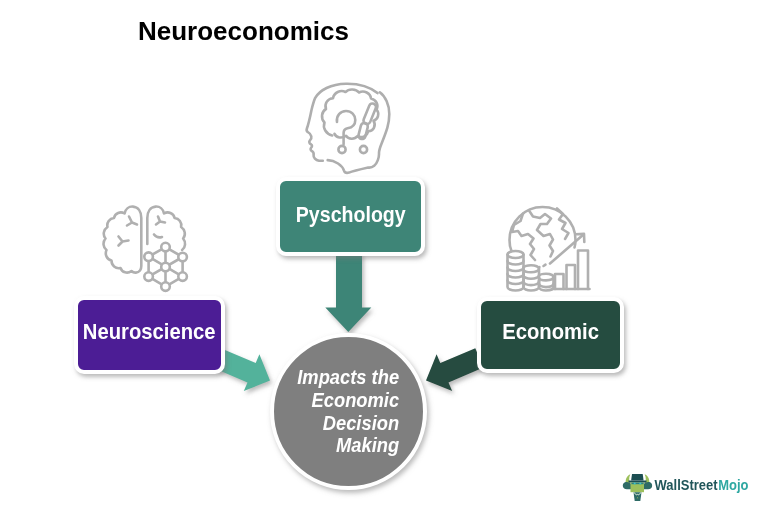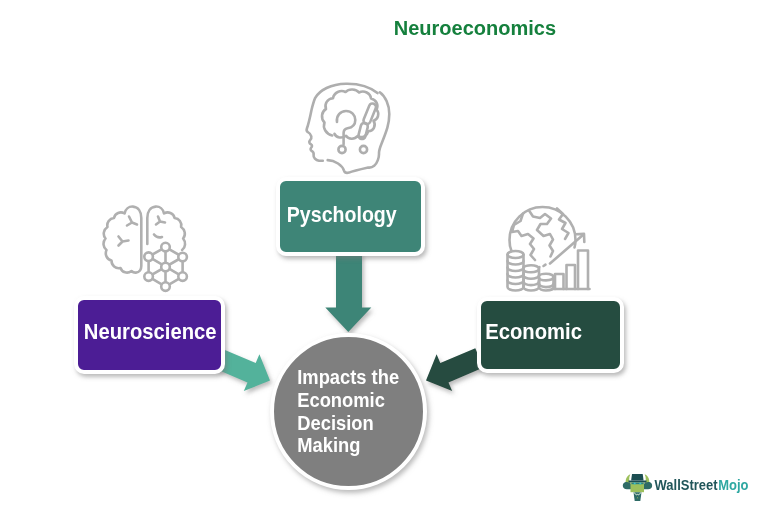--- a/index.html
+++ b/index.html
@@ -1,27 +1,27 @@
 <!DOCTYPE html>
 <html><head>
 <meta charset="utf-8">
 <style>
   html,body { margin:0; padding:0; }
   body { width:772px; height:522px; background:#ffffff; font-family:"Liberation Sans",sans-serif; position:relative; overflow:hidden; }
-  .title { position:absolute; top:17px; left:138px; width:418px; text-align:right; font-size:20px; font-weight:bold; color:#15803d; line-height:1.1; }
+  .title { position:absolute; top:17px; left:138px; width:418px; text-align:left; font-size:26px; font-weight:bold; color:#000000; line-height:1.1; }
   .title span { display:inline-block; transform:scaleX(1); }
-  .box { position:absolute; border-radius:10px; border:4px solid #fff; box-shadow:2px 3px 4px rgba(120,120,120,.5); color:#fff; font-weight:bold; display:flex; align-items:center; justify-content:flex-start; box-sizing:border-box; font-size:22px; padding-bottom:6px; }
+  .box { position:absolute; border-radius:10px; border:4px solid #fff; box-shadow:2px 3px 4px rgba(120,120,120,.5); color:#fff; font-weight:bold; display:flex; align-items:center; justify-content:center; box-sizing:border-box; font-size:22px; padding-bottom:6px; }
   .box span { display:inline-block; white-space:nowrap; }
   .psych span { transform:scaleX(0.89); }
   .neuro span { transform:scaleX(0.92); }
   .econ span { transform:scaleX(0.92); }
   .psych { left:276px; top:176.5px; width:149px; height:79.5px; background:#3e8577; padding-bottom:2px !important; }
   .neuro { left:74px;  top:296px; width:151px; height:78px; background:#4c1d95; }
   .econ  { left:477px; top:297px; width:147px; height:76px; background:#254c40; }
-  .circle { position:absolute; left:269.5px; top:333px; width:149px; height:149px; background:#7f7f7f; border-radius:50%; border:4px solid #fff; box-shadow:2px 3px 5px rgba(120,120,120,.5); box-sizing:content-box; color:#fff; font-weight:bold; font-size:19.5px; text-align:left; display:flex; align-items:center; justify-content:center; line-height:22.8px; }
+  .circle { position:absolute; left:269.5px; top:333px; width:149px; height:149px; background:#7f7f7f; border-radius:50%; border:4px solid #fff; box-shadow:2px 3px 5px rgba(120,120,120,.5); box-sizing:content-box; color:#fff; font-weight:bold; font-size:19.5px; text-align:right; display:flex; align-items:center; justify-content:center; line-height:22.8px;font-style:italic; }
   .circle span { display:inline-block; transform:scaleX(0.94); }
   .iconsvg { position:absolute; }
 </style>
 </head>
 <body>
   <div class="title"><span>Neuroeconomics</span></div>
 
   <svg class="iconsvg" style="left:301px; top:79px;" width="92" height="96" viewBox="0 0 92 96" fill="none" stroke="#aeaeae" stroke-width="2.6" stroke-linecap="round" stroke-linejoin="round">
 
     <path d="M 76.5 14.1 C 68.0 7.0, 57.0 4.5, 45.0 4.7 C 30.0 5.0, 18.5 11.0, 14.1 19.1 C 12.5 23.0, 11.5 27.0, 10.5 31.0 C 9.5 36.0, 7.5 45.0, 5.9 49.5 C 5.3 51.2, 5.5 52.3, 6.8 53.0 C 8.5 54.0, 9.8 55.5, 10.3 57.3 C 10.6 58.6, 10.0 60.5, 8.8 61.6 C 7.8 62.8, 8.3 64.5, 10.0 65.3 C 11.2 66.0, 11.4 67.5, 10.2 68.6 C 9.2 69.7, 9.4 71.3, 11.0 72.2 C 12.3 73.0, 12.9 74.5, 12.6 76.2 C 12.3 78.5, 14.5 81.3, 18.0 81.7 L 21.8 81.7"></path>

